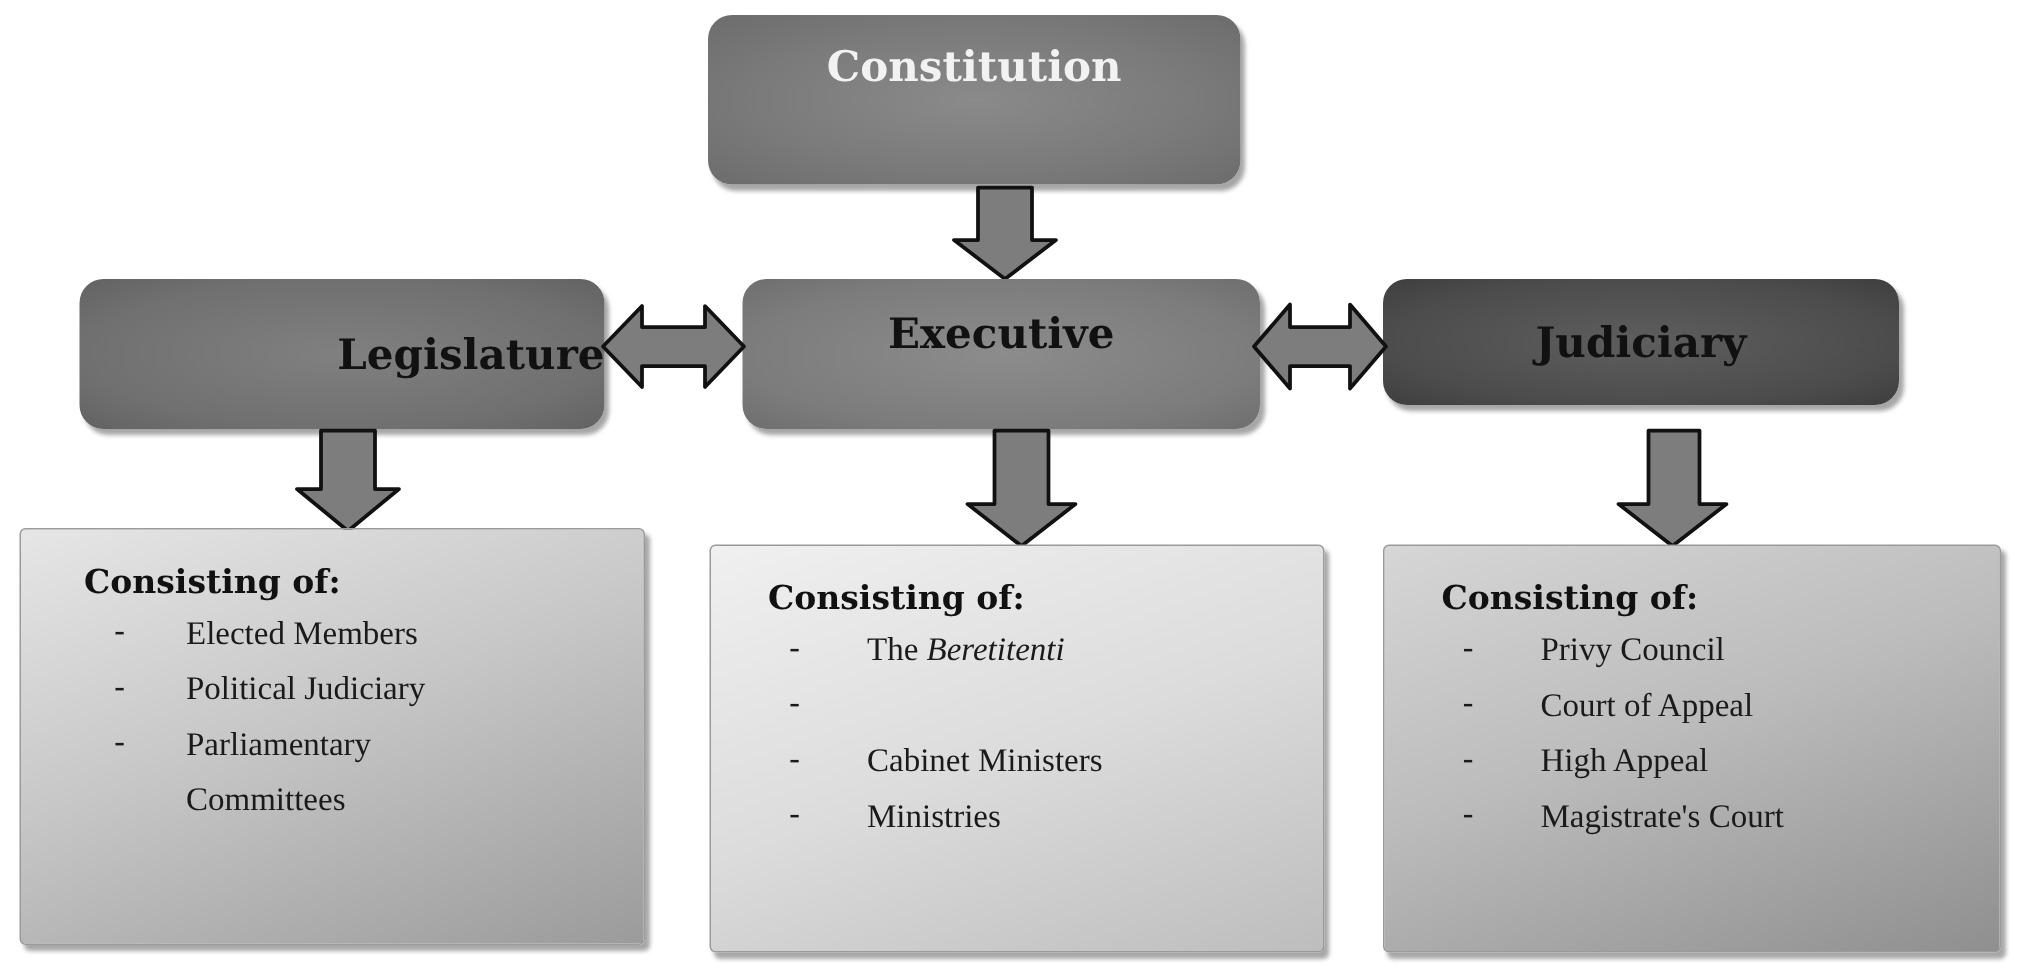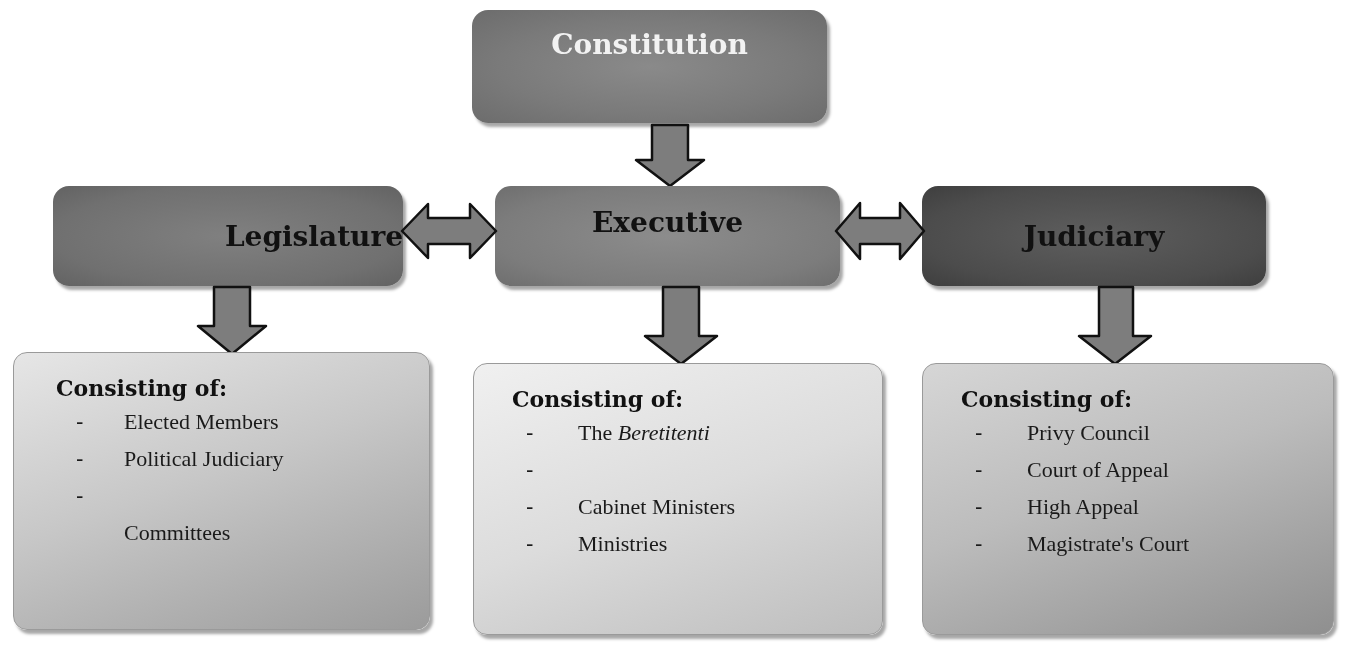--- a/index.html
+++ b/index.html
@@ -11,24 +11,24 @@
             font-weight: bold; font-size: 28px; }
     .constitution { left: 472px; top: 10px; width: 355px; height: 113px;
                     background: radial-gradient(ellipse at center, #8a8a8a 0%, #7a7a7a 60%, #6c6c6c 100%);
                     color: #f2f2f2; padding-bottom: 44px; }
     .legislature { left: 53px; top: 186px; width: 350px; height: 100px;
                    background: radial-gradient(ellipse at center, #808080 0%, #707070 70%, #626262 100%);
                    color: #111; justify-content: flex-end; }
     .executive { left: 495px; top: 186px; width: 345px; height: 100px;
                  background: radial-gradient(ellipse at center, #8c8c8c 0%, #7c7c7c 70%, #6e6e6e 100%);
                  color: #111; padding-bottom: 28px; }
-    .judiciary { left: 922px; top: 186px; width: 344px; height: 100px;
+    .judiciary { left: 922px; top: 186px; width: 344px; height: 84px;
                  background: radial-gradient(ellipse at center, #5e5e5e 0%, #4c4c4c 70%, #3e3e3e 100%);
                  color: #111; }
-    .panel { border-radius: 14px; border: 1px solid #9a9a9a;
+    .panel { border-radius: 4px; border: 1px solid #9a9a9a;
              padding: 22px 0 0 0; }
     .p-left { left: 13px; top: 352px; width: 417px; height: 278px;
               background: linear-gradient(160deg, #e6e6e6 0%, #c7c7c7 45%, #9b9b9b 100%); }
     .p-mid { left: 473px; top: 363px; width: 410px; height: 272px;
              background: linear-gradient(160deg, #f0f0f0 0%, #dcdcdc 50%, #bdbdbd 100%); }
     .p-right { left: 922px; top: 363px; width: 412px; height: 272px;
                background: linear-gradient(160deg, #d6d6d6 0%, #bcbcbc 45%, #8f8f8f 100%); }
     .panel-title { font-weight: bold; font-size: 22px; color: #111; margin-left: 42px; }
     .p-mid .panel-title, .p-right .panel-title { margin-left: 38px; }
     .items { list-style: none; margin: 2px 0 0 0; padding: 0; }
@@ -84,20 +84,21 @@
     <li>
         <span class="dash">-</span>
         <span class="it-text">Elected Members</span>
       </li>
     <li>
         <span class="dash">-</span>
         <span class="it-text">Political Judiciary</span>
       </li>
     <li>
         <span class="dash">-</span>
+        <span class="it-text">Parliamentary</span>
       </li>
     <li>
         <span class="dash"></span>
         <span class="it-text">Committees</span>
       </li>
   </ul>
 </div>
 
 <div class="box panel p-mid">
   <div class="panel-title">Consisting of:</div>

